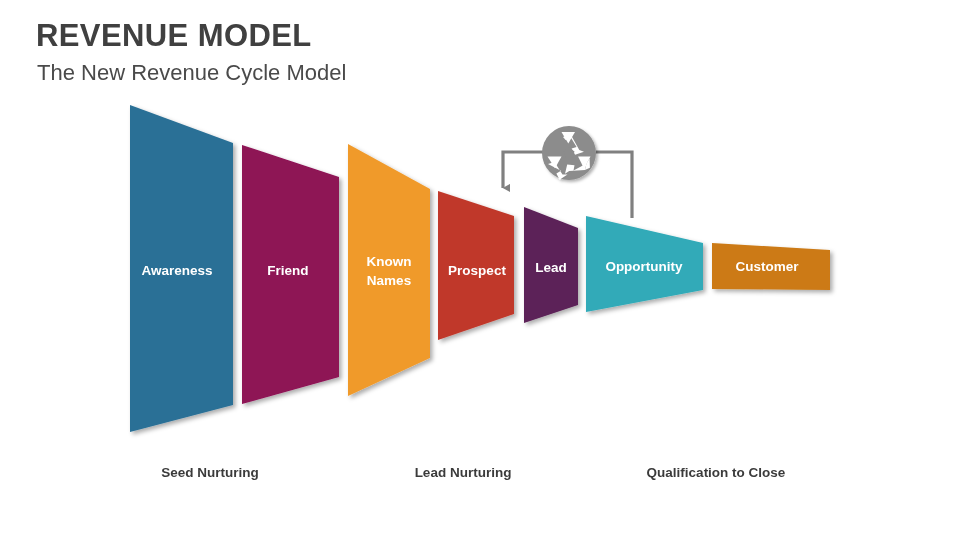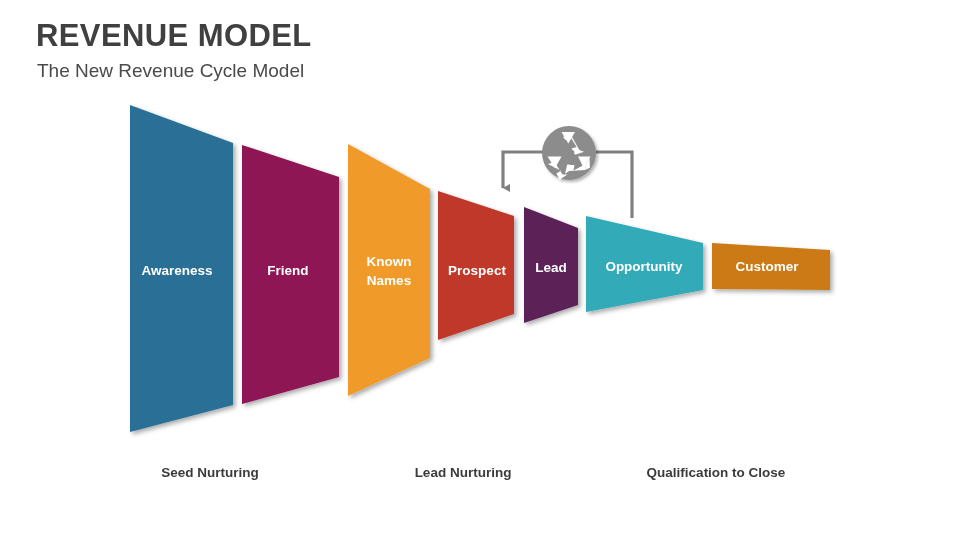--- a/index.html
+++ b/index.html
@@ -29,21 +29,21 @@
     font-size: 31px;
     font-weight: bold;
     letter-spacing: 0.4px;
     color: #404040;
     white-space: nowrap;
   }
   #subtitle {
     position: absolute;
     left: 37px;
     top: 60px;
-    font-size: 19px;
+    font-size: 22px;
     font-weight: normal;
     color: #4a4a4a;
     white-space: nowrap;
   }
   #funnel-svg {
     position: absolute;
     left: 0;
     top: 0;
     width: 960px;
     height: 540px;

